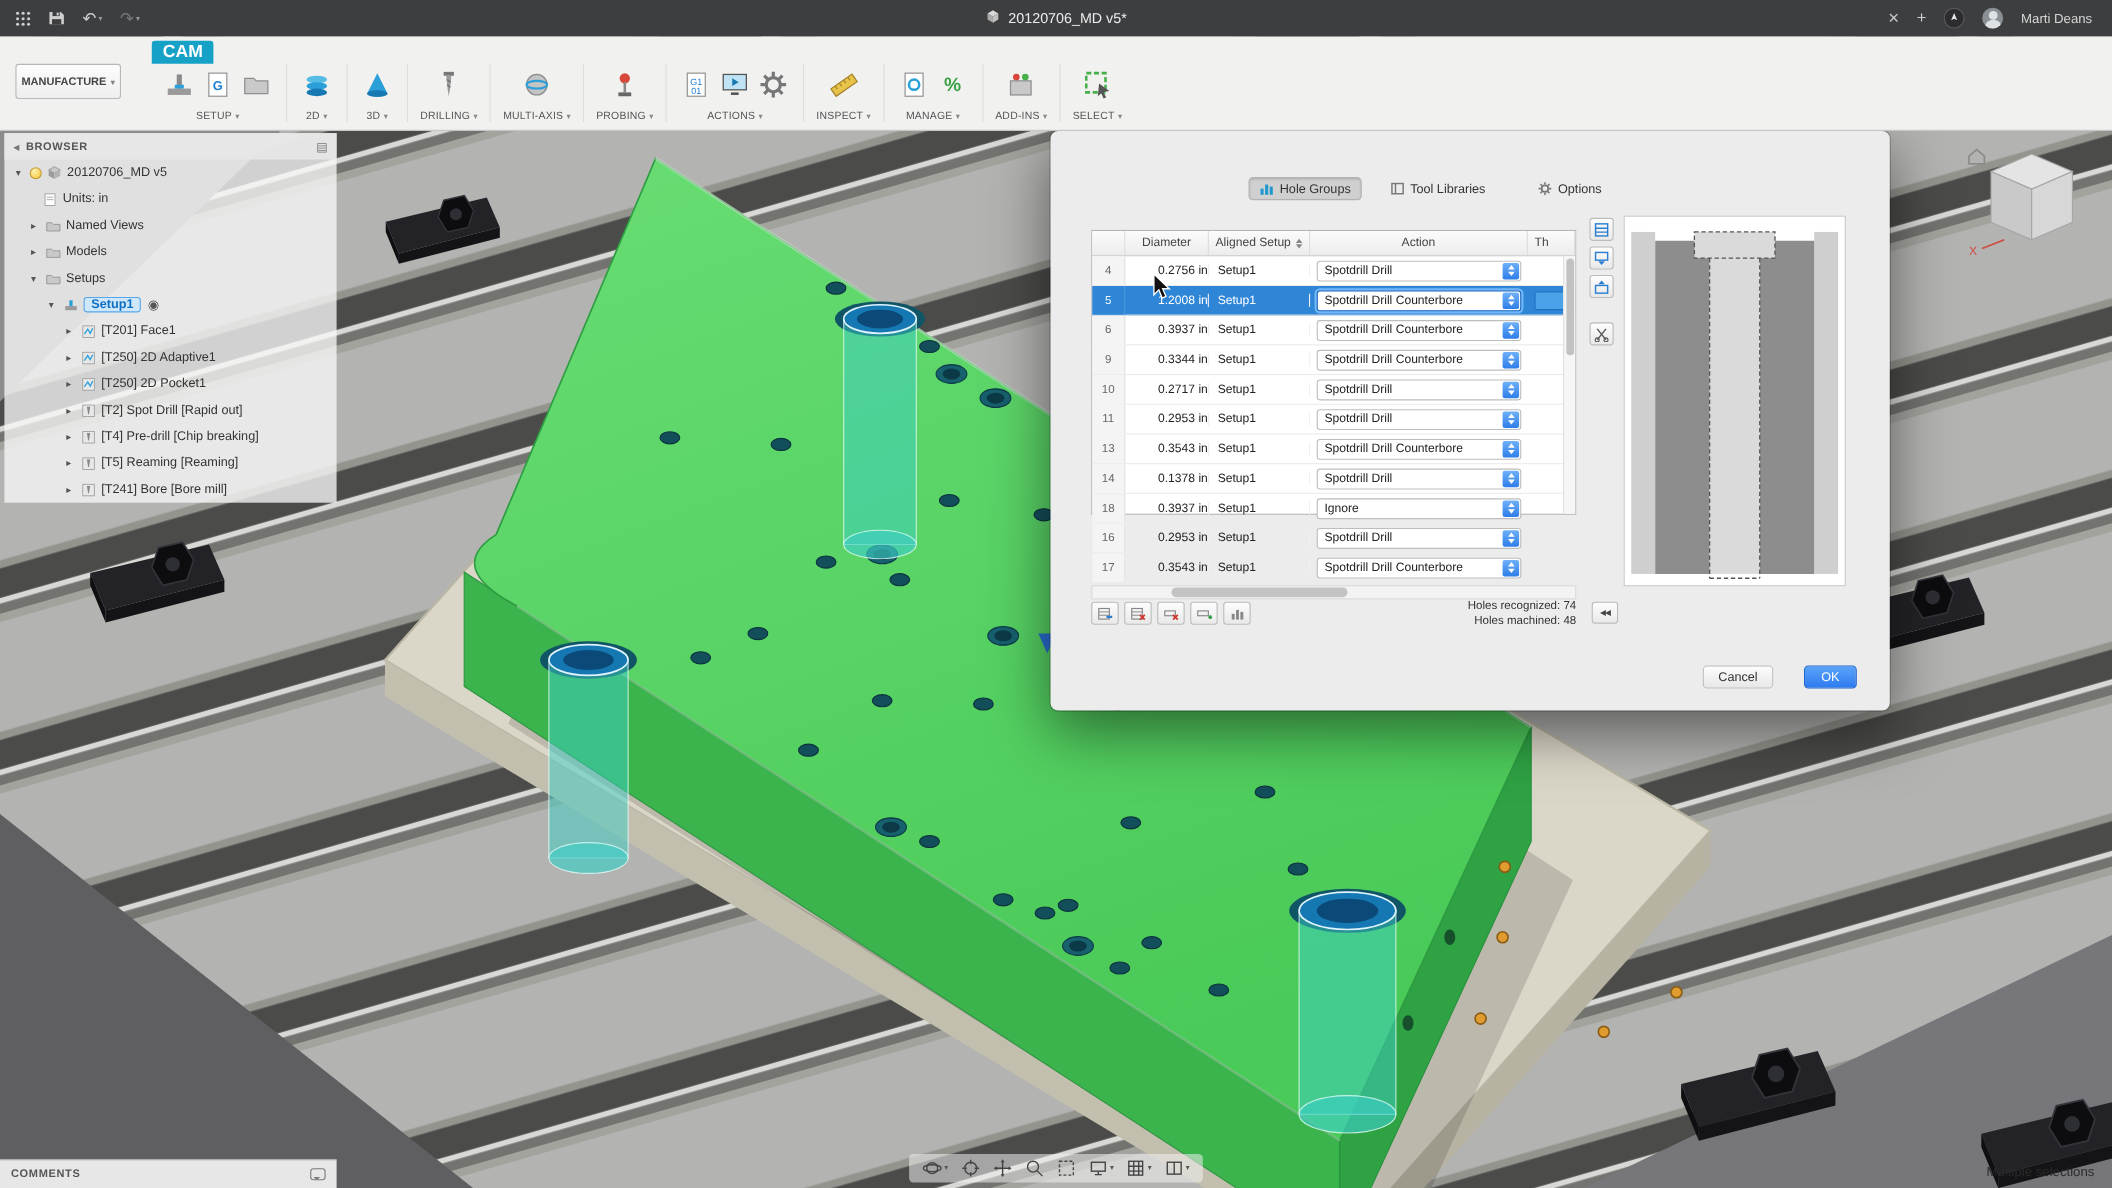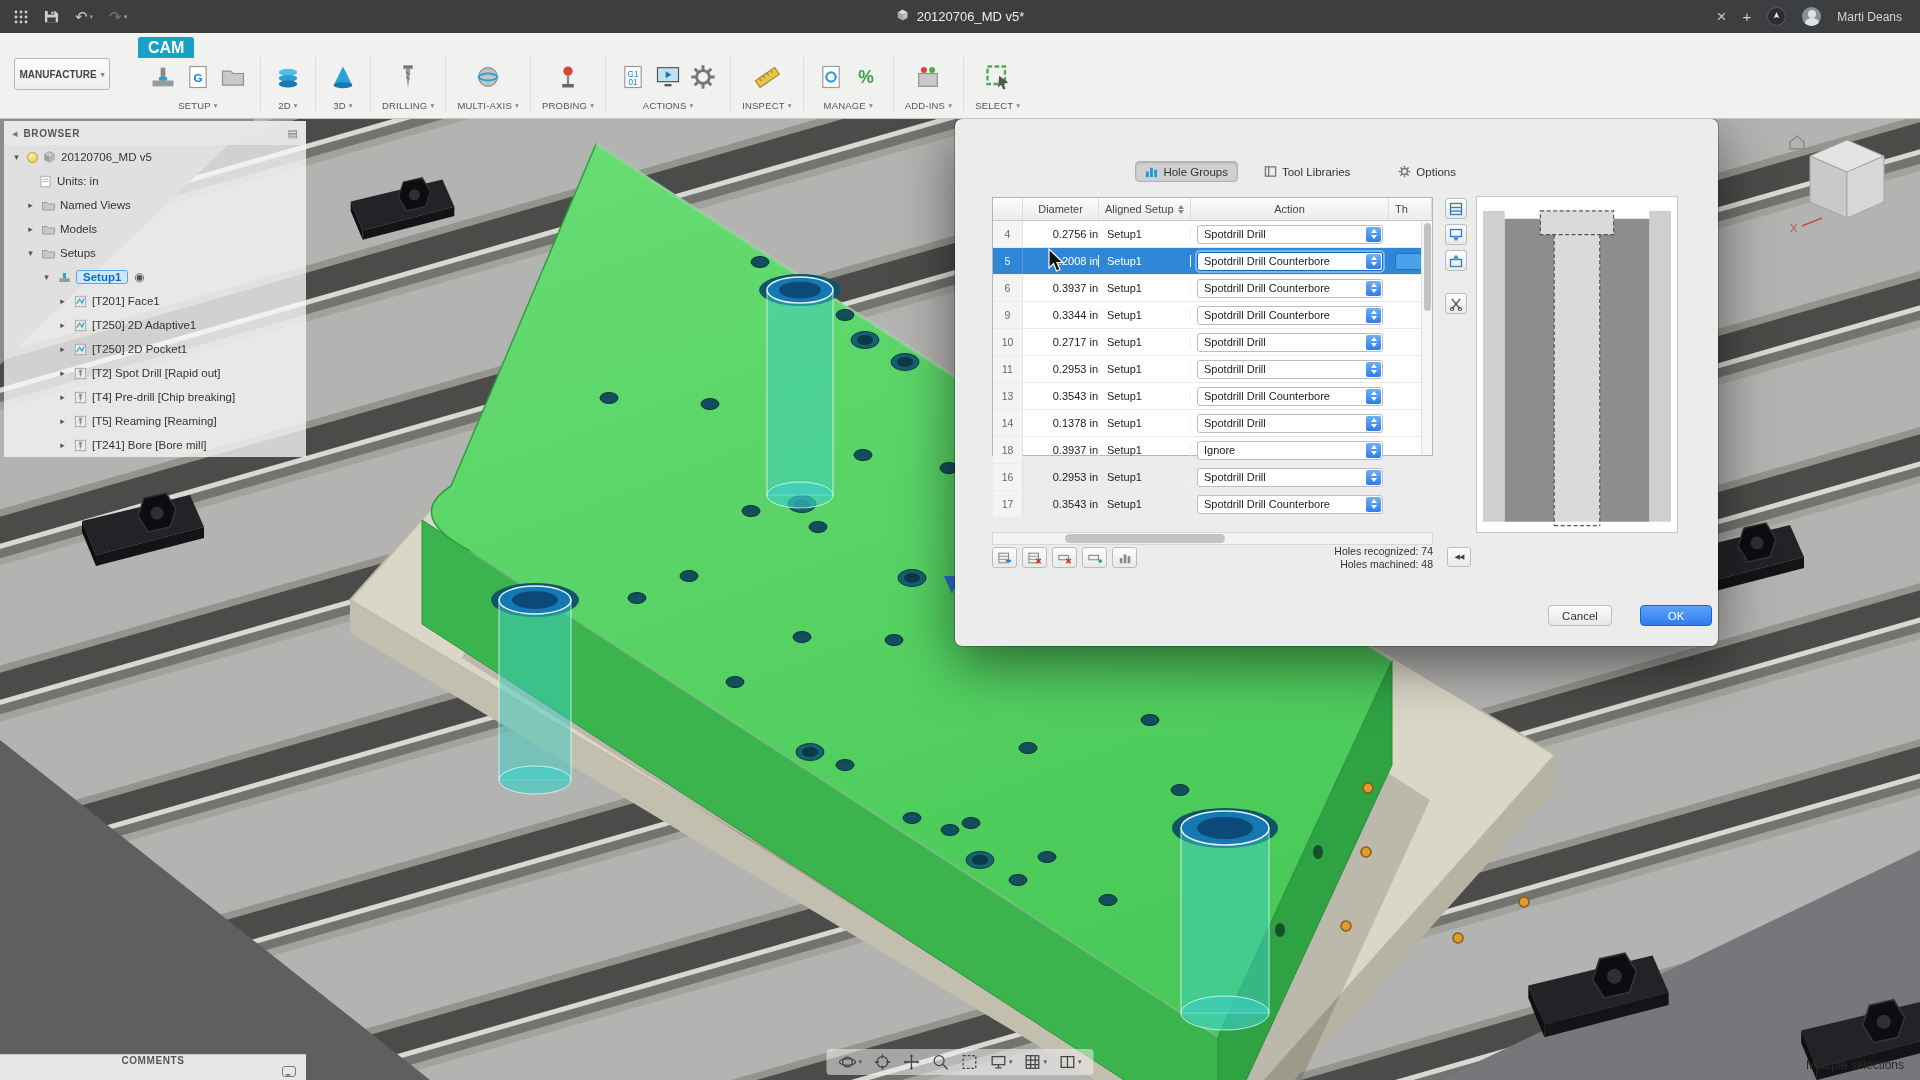--- a/index.html
+++ b/index.html
@@ -52,39 +52,39 @@
   
   #viewcube { position:absolute; right:8px; top:124px; width:132px; height:116px; z-index:15; }
 
   
   #navbar { position:absolute; left:50%; bottom:5px; transform:translateX(-50%); display:flex; align-items:center; gap:11px; z-index:18; background:rgba(240,240,240,0.55); border-radius:4px; padding:4px 12px; }
   .navitem { display:flex; align-items:center; gap:2px; }
   .navitem svg { width:18px; height:18px; }
   .ncaret { font-size:7px; color:#555; }
 
   
-  #comments { position:absolute; left:0; bottom:0; width:306px; height:26px; background:rgba(243,243,243,0.92); border-top:1px solid rgba(175,175,175,.6); display:flex; align-items:center; padding:0 10px; z-index:18; font-size:10px; font-weight:bold; color:#555; letter-spacing:.6px;flex-direction:column; }
+  #comments { position:absolute; left:0; bottom:0; width:306px; height:26px; background:rgba(243,243,243,0.92); border-top:1px solid rgba(175,175,175,.6); display:flex; align-items:center; padding:0 10px; z-index:18; font-size:10px; font-weight:bold; color:#555; letter-spacing:.6px; }
   #comments .bubble { margin-left:auto; width:14px; height:11px; border:1.5px solid #7a7a7a; border-radius:3px; position:relative; }
   #comments .bubble::after { content:""; position:absolute; left:2px; bottom:-4px; border:3px solid transparent; border-top-color:#7a7a7a; }
   #selstatus { position:absolute; right:16px; bottom:8px; z-index:18; font-size:12px; color:#2a2a2a; }
 
   
   #dialog { position:absolute; left:955px; top:119px; width:763px; height:527px; background:#ececec; border-radius:7px; box-shadow:0 18px 55px rgba(0,0,0,.5), 0 0 0 1px rgba(0,0,0,.22); z-index:30; }
   .dlg-title { height:33px; border-radius:7px 7px 0 0; background:linear-gradient(#eeeeee,#d8d8d8); border-bottom:1px solid #c0c0c0; display:flex; align-items:center; justify-content:center; font-size:13px; font-weight:bold; color:#3a3a3a; position:relative; }
   .lights { position:absolute; left:12px; top:10.5px; display:flex; gap:8px; }
   .light { width:12px; height:12px; border-radius:50%; border:1px solid rgba(0,0,0,.15); }
   .l-red { background:#f45a52; } .l-gray { background:#cfcfcf; } .l-green { background:#35c649; }
 
   .dlg-tabs { position:absolute; top:42px; right:252px; display:flex; align-items:center; gap:16px; }
   .dtab { display:flex; align-items:center; gap:5px; font-size:11.5px; color:#333; padding:3px 9px; border:1px solid transparent; border-radius:4px; }
   .dtab.active { background:#d0d0d0; border-color:#b2b2b2; box-shadow:inset 0 1px 2px rgba(0,0,0,.18); }
   .dtab svg { width:13px; height:13px; }
   .dopts { margin-left:12px; }
 
-  .table-wrap { position:absolute; left:37px; top:78px; width:441px; height:259px; background:#fff; border:1px solid #b5b5b5; }
+  .table-wrap { position:absolute; left:37px; top:90px; width:441px; height:259px; background:#fff; border:1px solid #b5b5b5; }
   .thead { display:grid; grid-template-columns:30px 76px 92px 198px 1fr; height:23px; background:linear-gradient(#fbfbfb,#ececec); border-bottom:1px solid #c9c9c9; font-size:11px; color:#444; align-items:center; }
   .thead > div { height:100%; display:flex; align-items:center; border-right:1px solid #dcdcdc; padding:0 6px; overflow:hidden; }
   .th-center { justify-content:center; }
   .sorter { display:flex; flex-direction:column; gap:1px; margin-left:4px; }
   .sorter i { width:0; height:0; border-left:3px solid transparent; border-right:3px solid transparent; }
   .sorter .s-up { border-bottom:4px solid #888; }
   .sorter .s-dn { border-top:4px solid #888; }
   #trows { height:297px; overflow:hidden; }
   .trow { display:grid; grid-template-columns:30px 76px 92px 198px 1fr; height:27px; border-bottom:1px solid #ebebeb; font-size:11px; color:#222; align-items:center; }
   .c-id { background:#f4f4f4; border-right:1px solid #e1e1e1; color:#666; font-size:10.5px; height:100%; display:flex; align-items:center; justify-content:center; }
@@ -116,21 +116,21 @@
 
   .rewind { position:absolute; left:492px; top:428px; width:24px; height:20px; background:linear-gradient(#fdfdfd,#e9e9e9); border:1px solid #bcbcbc; border-radius:3px; font-size:7px; color:#444; display:flex; align-items:center; justify-content:center; letter-spacing:-1px; }
 
   .btools { position:absolute; left:37px; top:428px; display:flex; gap:5px; }
   .btools .sq-btn { width:25px; }
 
   .dstatus { position:absolute; top:426px; left:200px; width:278px; text-align:right; font-size:10.5px; color:#333; line-height:13px; }
 
   .dbtn { position:absolute; top:486px; height:21px; border-radius:4px; font-size:11.5px; display:flex; align-items:center; justify-content:center; }
   .cancel { left:593px; width:64px; background:linear-gradient(#fdfdfd,#e7e7e7); border:1px solid #c0c0c0; color:#333; }
-  .ok { left:685px; width:72px; background:linear-gradient(#5ba4fa,#2e7bf0); border:1px solid #1d63cf; color:#fff; }
+  .ok { left:685px; width:48px; background:linear-gradient(#5ba4fa,#2e7bf0); border:1px solid #1d63cf; color:#fff; }
 
   #cursor { position:absolute; left:1048px; top:248px; z-index:60; width:19px; height:26px; }
 </style>
 </head>
 <body>
 
 <svg id="scene" viewBox="0 0 1920 1080">
   <defs>
     <pattern id="tslots" width="260" height="150" patternUnits="userSpaceOnUse" patternTransform="rotate(-16 960 540)">
       <rect width="260" height="150" fill="#b3b3b1"></rect>

